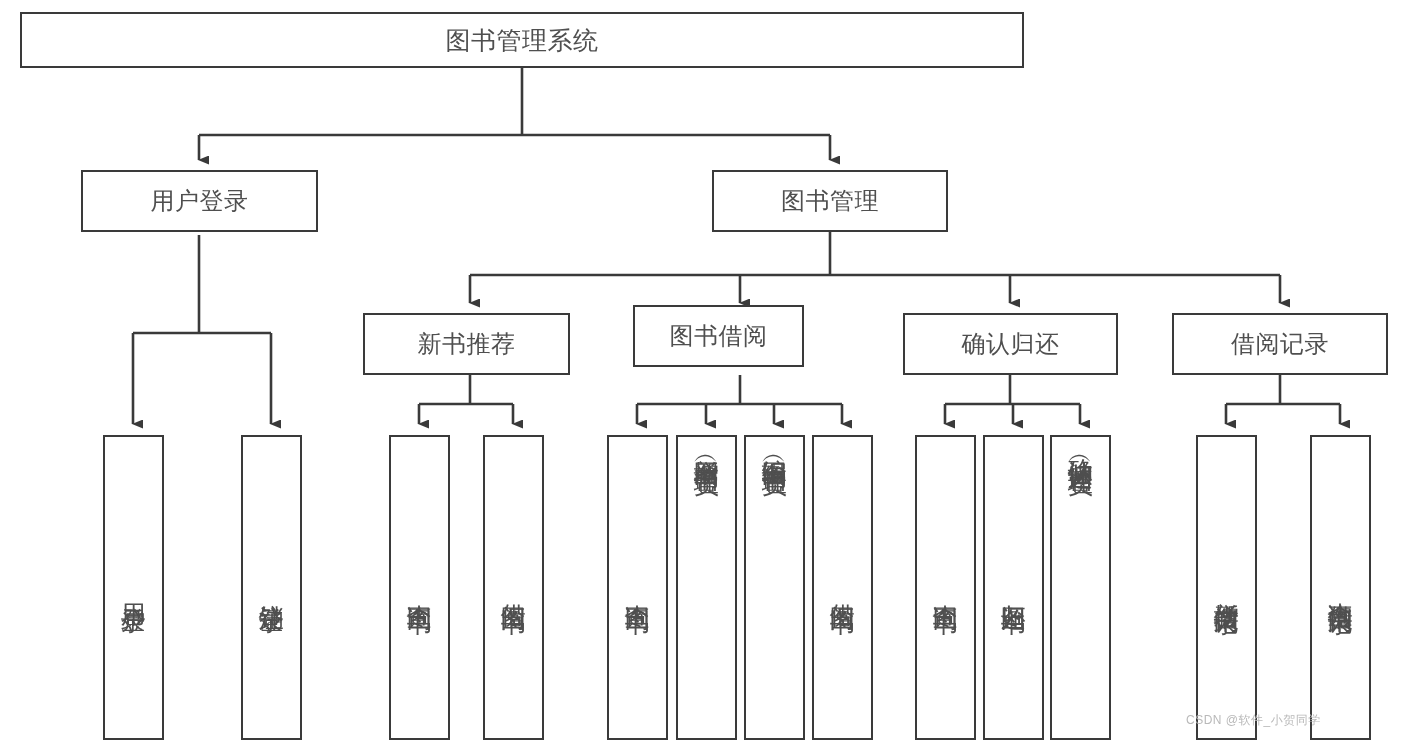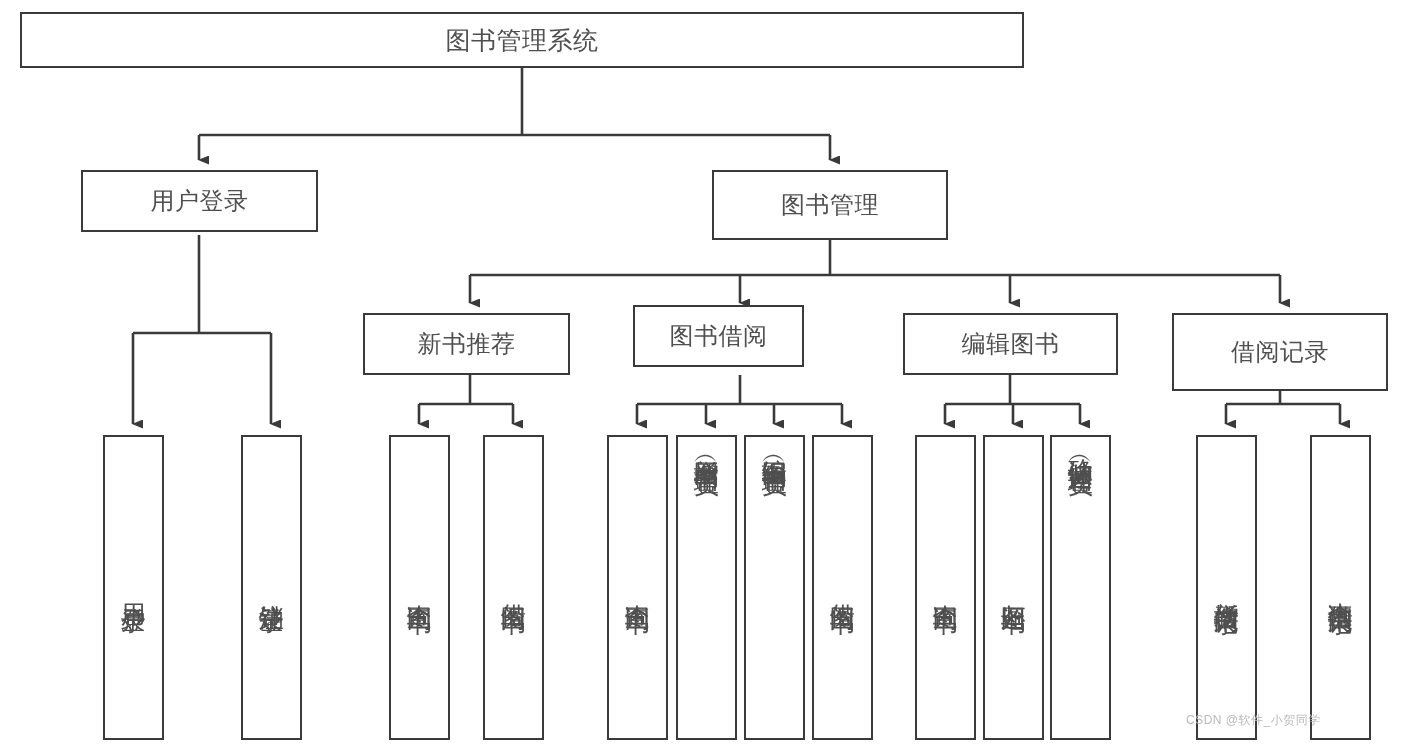--- a/index.html
+++ b/index.html
@@ -140,37 +140,37 @@
   </svg>
 
   <div class="node horiz root" style="left:20px; top:12px; width:1004px; height:56px;">
     <span class="node-label">图书管理系统</span>
   </div>
 
   <div class="node horiz" style="left:81px; top:170px; width:237px; height:62px;">
     <span class="node-label">用户登录</span>
   </div>
 
-  <div class="node horiz" style="left:712px; top:170px; width:236px; height:70px;">
+  <div class="node horiz" style="left:712px; top:170px; width:236px; height:62px;">
     <span class="node-label">图书管理</span>
   </div>
 
   <div class="node horiz" style="left:363px; top:313px; width:207px; height:62px;">
     <span class="node-label">新书推荐</span>
   </div>
 
   <div class="node horiz" style="left:633px; top:305px; width:171px; height:62px;">
     <span class="node-label">图书借阅</span>
   </div>
 
   <div class="node horiz" style="left:903px; top:313px; width:215px; height:62px;">
-    <span class="node-label">编辑图书</span>
-  </div>
-
-  <div class="node horiz" style="left:1172px; top:313px; width:216px; height:78px;">
+    <span class="node-label">确认归还</span>
+  </div>
+
+  <div class="node horiz" style="left:1172px; top:313px; width:216px; height:62px;">
     <span class="node-label">借阅记录</span>
   </div>
 
   <div class="node vert mid" style="left:103px; top:435px; width:61px; height:305px;">
     <span class="node-label">用户登录</span>
   </div>
 
   <div class="node vert mid" style="left:241px; top:435px; width:61px; height:305px;">
     <span class="node-label">注销登录</span>
   </div>

